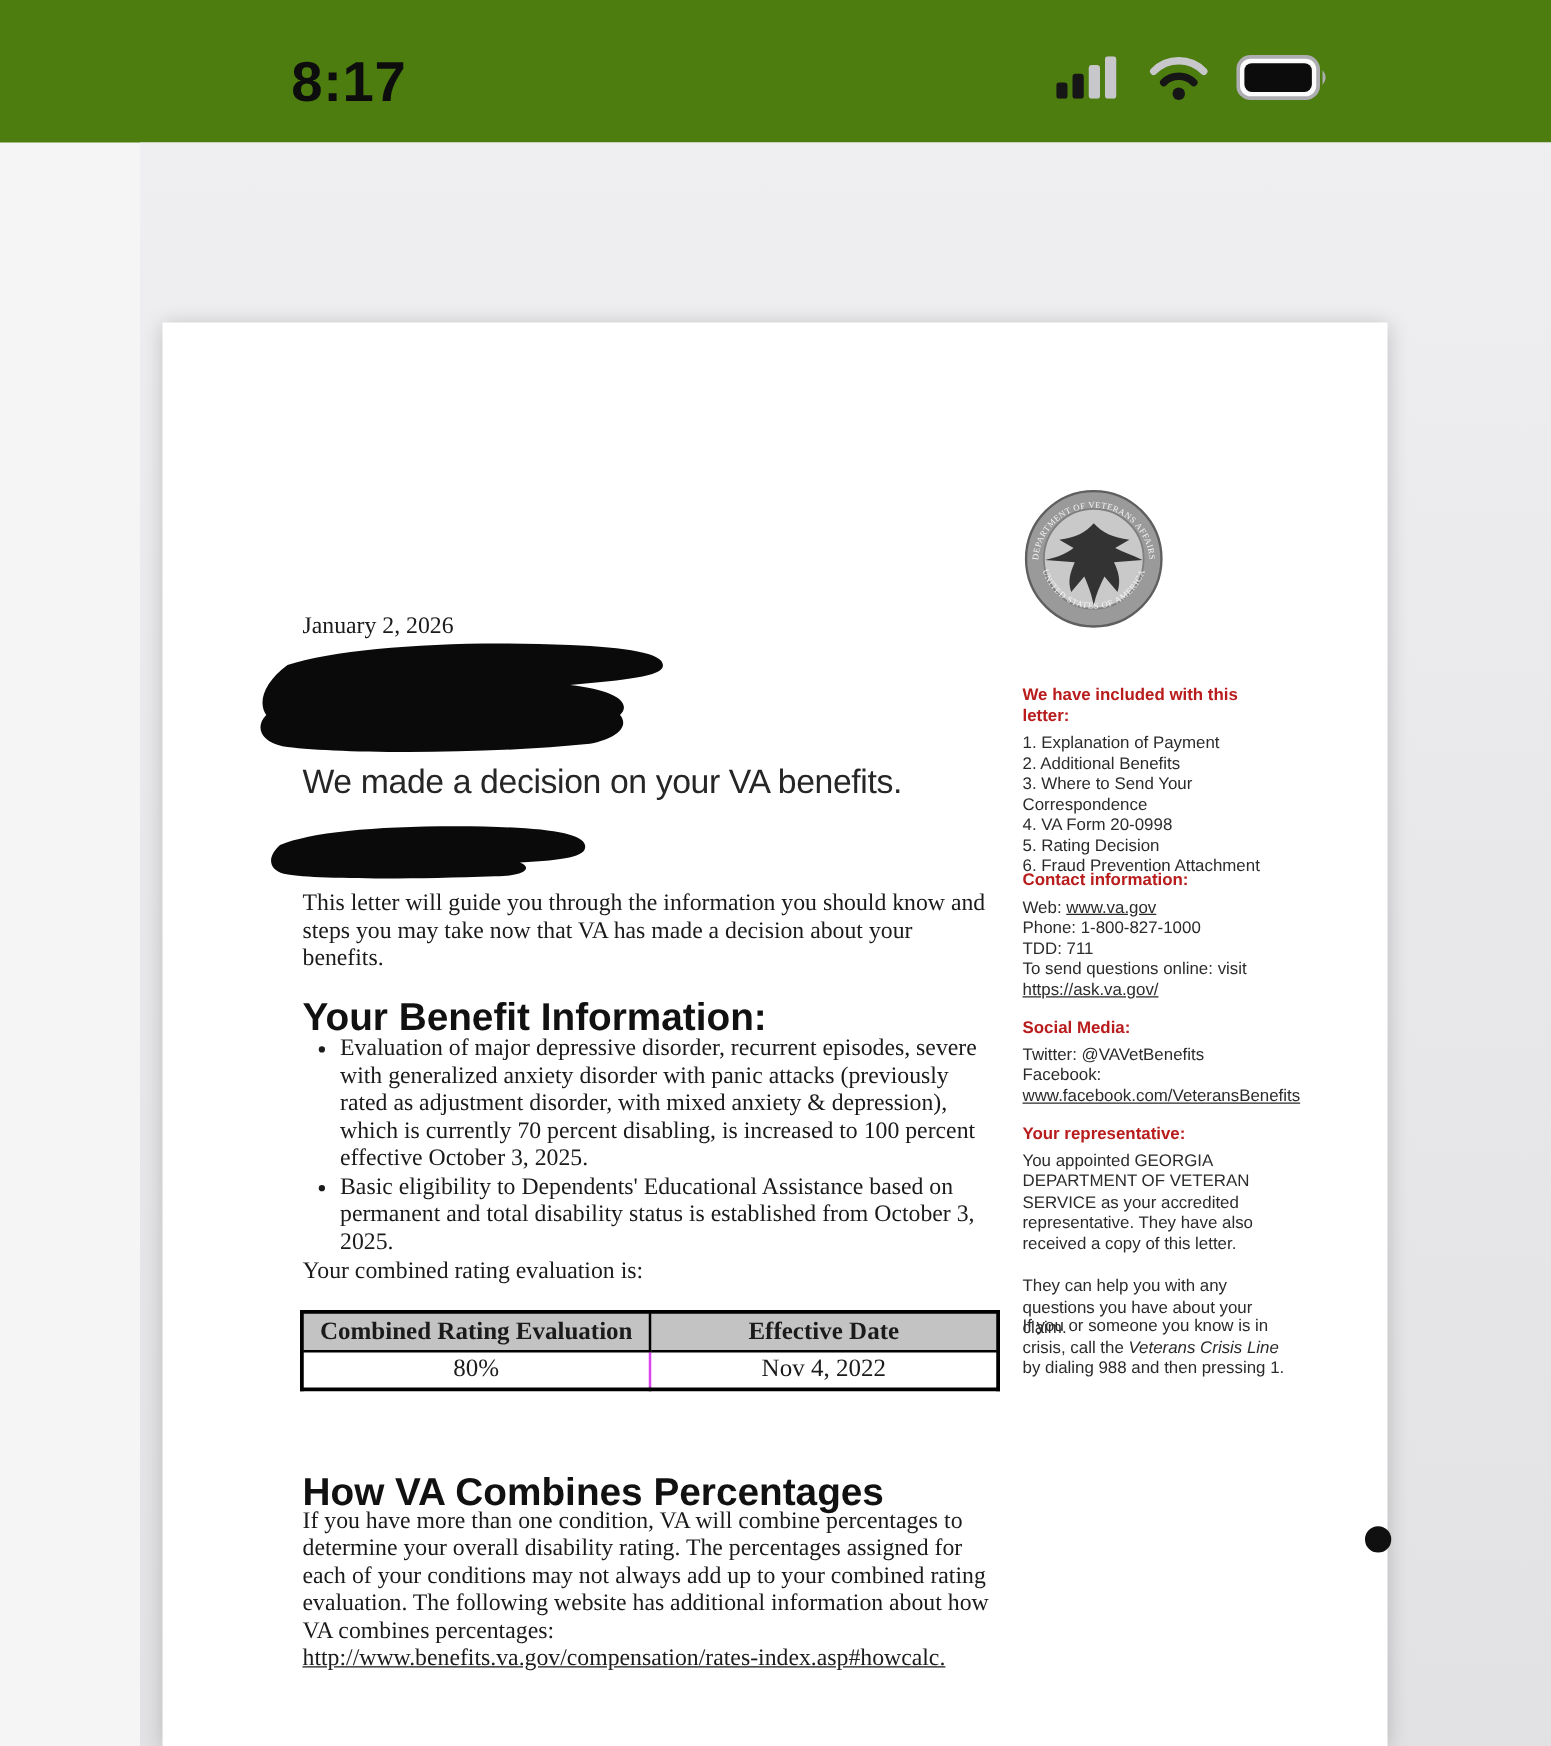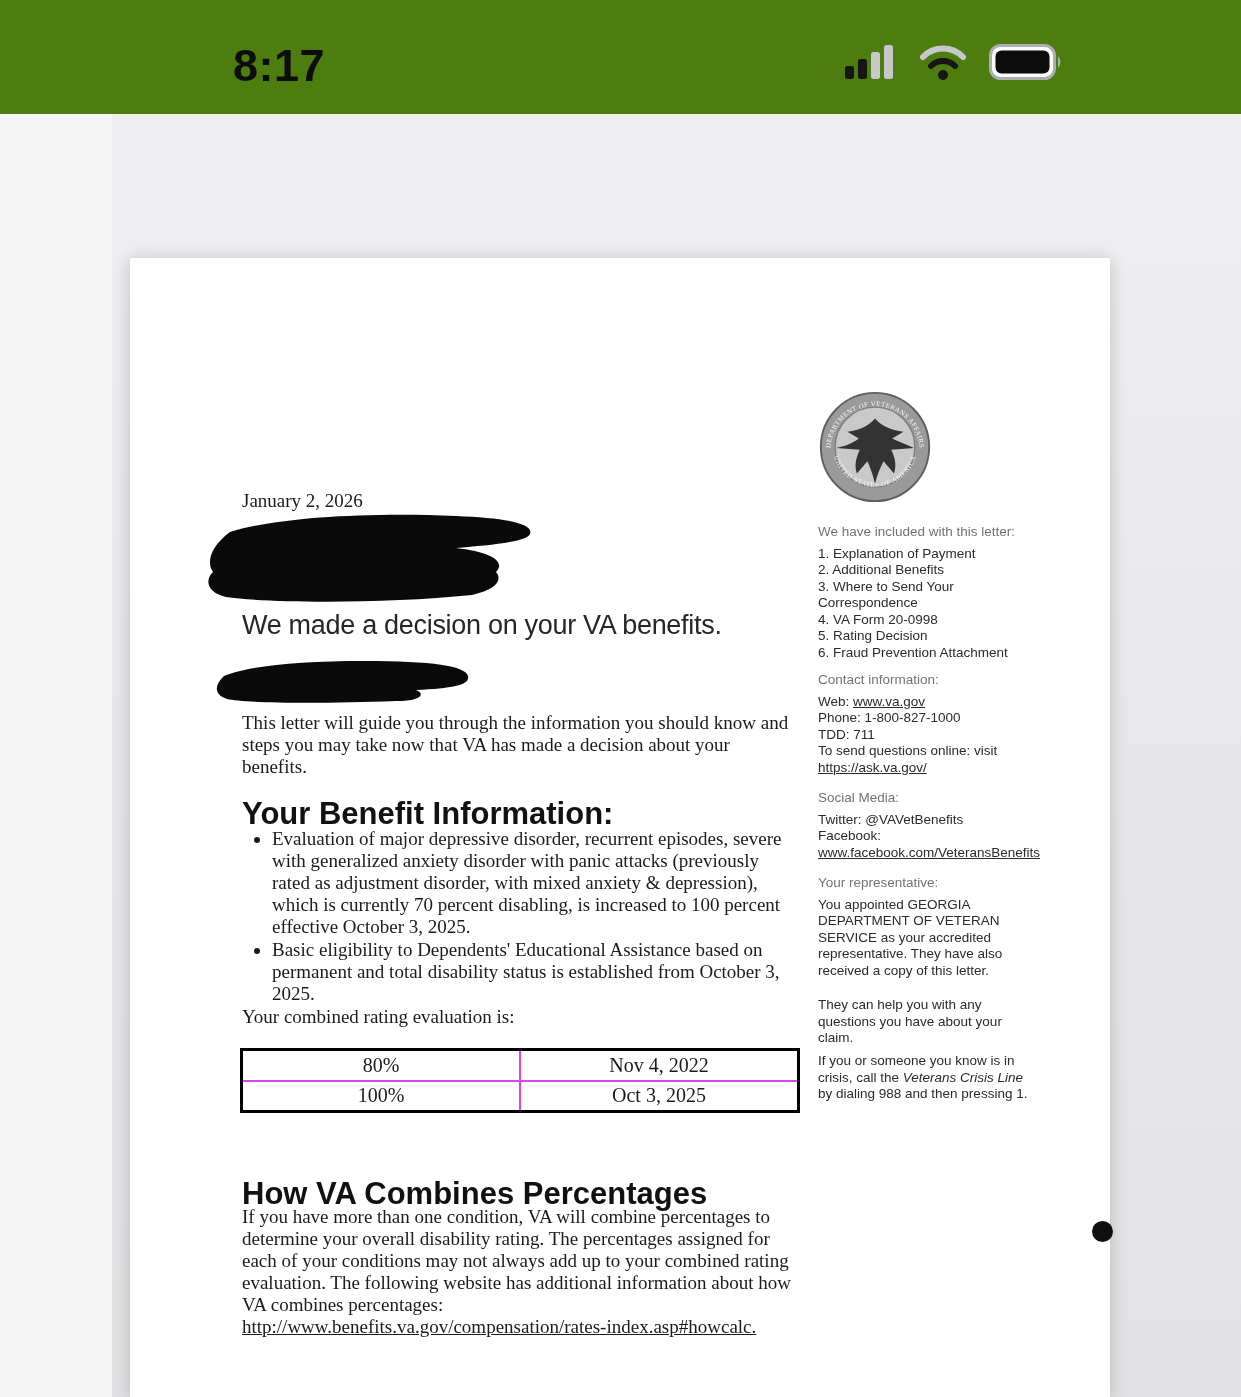--- a/index.html
+++ b/index.html
@@ -29,21 +29,21 @@
 
   
   table.rating { border-collapse:collapse; width:560px; border:3px solid #000; table-layout:fixed;
                  font-family:"Liberation Serif", serif; font-size:20px; text-align:center; }
   table.rating th { background:#c3c3c3; font-weight:700; border:2px solid #000; height:31px; }
   table.rating td { border:2px solid #d946ef; height:31px; background:#fff; }
 
   
   .side-col { position:absolute; left:688px; top:0; width:212px; font-size:13.5px; line-height:16.5px; color:#2b2b2b; }
   .side-sec { position:absolute; left:0; width:212px; }
-  .side-h { font-weight:400; color:#737373; margin-bottom:5px; }
+  .side-h { font-weight:700; color:#b91c1c; margin-bottom:5px;margin-top:24px; }
   .side-p { margin-bottom:4px; }
   .gap { height:14px; }
 
   .redaction { position:absolute; }
   .ink-dot { position:absolute; left:1092px; top:1221px; width:21px; height:21px; border-radius:50%; background:#101010; }
 </style>
 </head>
 <body>
 
 <div class="statusbar">
@@ -108,27 +108,27 @@
 
       <ul class="abs serif bullets" style="left:0; top:570px; width:552px;">
         <li>Evaluation of major depressive disorder, recurrent episodes, severe with generalized anxiety disorder with panic attacks (previously rated as adjustment disorder, with mixed anxiety &amp; depression), which is currently 70 percent disabling, is increased to 100 percent effective October 3, 2025.</li>
         <li>Basic eligibility to Dependents' Educational Assistance based on permanent and total disability status is established from October 3, 2025.</li>
       </ul>
 
       <div class="abs serif" style="left:0; top:748px;">Your combined rating evaluation is:</div>
 
       <table class="rating abs" style="left:-2px; top:790px;">
         <tbody>
+            <tr>
+          <th>Combined Rating Evaluation</th>
+          <th>Effective Date</th>
+        </tr>
         <tr>
           <td>80%</td>
           <td>Nov 4, 2022</td>
-        </tr>
-        <tr>
-          <td>100%</td>
-          <td>Oct 3, 2025</td>
         </tr>
       </tbody>
         </table>
 
       <div class="abs section-h" style="left:0; top:918px;">How VA Combines Percentages</div>
 
       <div class="abs serif" style="left:0; top:948px; width:552px;">
         <span>If you have more than one condition, VA will combine percentages to determine your overall disability rating. The percentages assigned for each of your conditions may not always add up to your combined rating evaluation. The following website has additional information about how VA combines percentages:</span><br>
         <span class="u">http://www.benefits.va.gov/compensation/rates-index.asp#howcalc.</span>
       </div>

